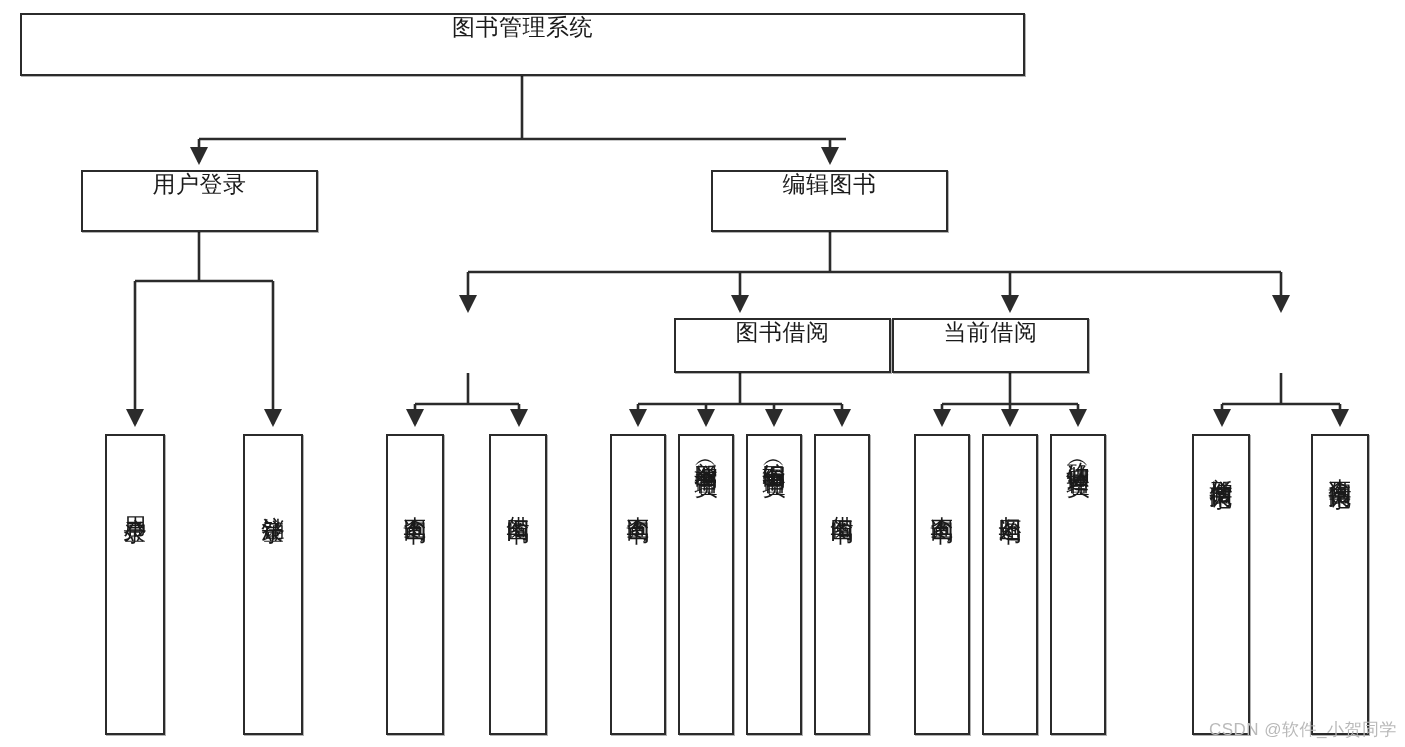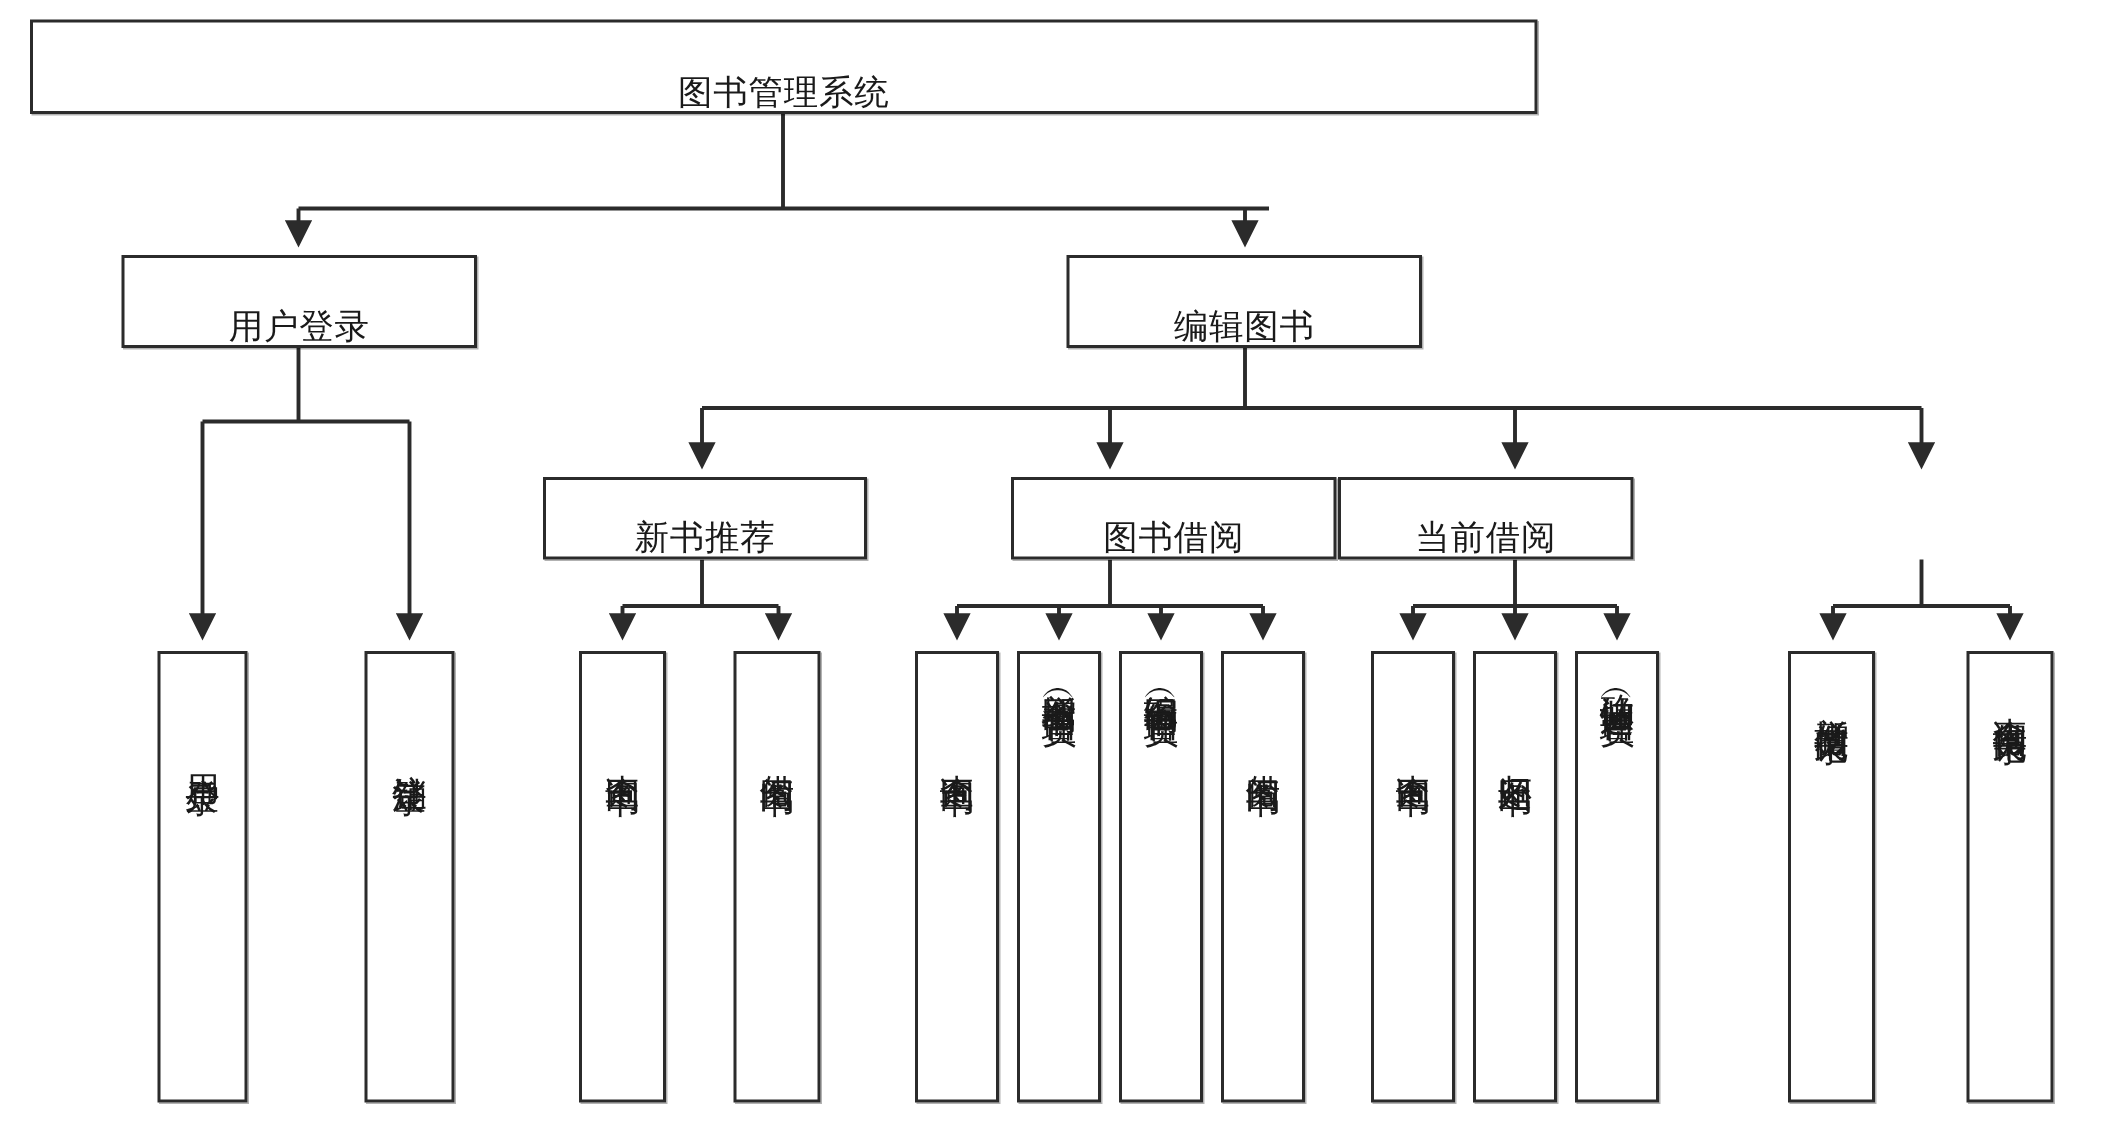--- a/index.html
+++ b/index.html
@@ -24,21 +24,21 @@
     width: 1405px;
     height: 747px;
     pointer-events: none;
   }
   .node {
     position: absolute;
     box-sizing: border-box;
     border: 2.5px solid #2b2b2b;
     background: #ffffff;
     display: flex;
-    align-items: flex-end;
+    align-items: flex-start;
     justify-content: center;
     color: #1a1a1a;
     box-shadow: 1px 1px 0 rgba(0,0,0,0.30);
   }
   .node.horizontal .label {
     writing-mode: horizontal-tb;
     font-size: 23px;
     line-height: 1.1;
     letter-spacing: 0.5px;
     white-space: nowrap;
@@ -136,23 +136,20 @@
   </div>
 
   <div class="node horizontal" style="left:81px; top:170px; width:237px; height:62px;">
     <span class="label">用户登录</span>
   </div>
 
   <div class="node horizontal" style="left:711px; top:170px; width:237px; height:62px;">
     <span class="label">编辑图书</span>
   </div>
 
-  <div class="node horizontal" style="left:362px; top:318px; width:216px; height:55px;">
-    <span class="label">新书推荐</span>
-  </div>
 
   <div class="node horizontal" style="left:631px; top:318px; width:217px; height:55px;margin-left:43px;">
     <span class="label">图书借阅</span>
   </div>
 
   <div class="node horizontal" style="left:892px; top:318px; width:197px; height:55px;">
     <span class="label">当前借阅</span>
   </div>
 
 
@@ -201,14 +198,15 @@
   </div>
 
   <div class="node vertical near" style="left:1192px; top:434px; width:58px; height:301px;">
     <span class="label">新增借阅记录</span>
   </div>
 
   <div class="node vertical near" style="left:1311px; top:434px; width:58px; height:301px;">
     <span class="label">查询借阅记录</span>
   </div>
 
+  <div class="watermark">CSDN @软件_小贺同学</div>
 
 </div>
 
 </body></html>

